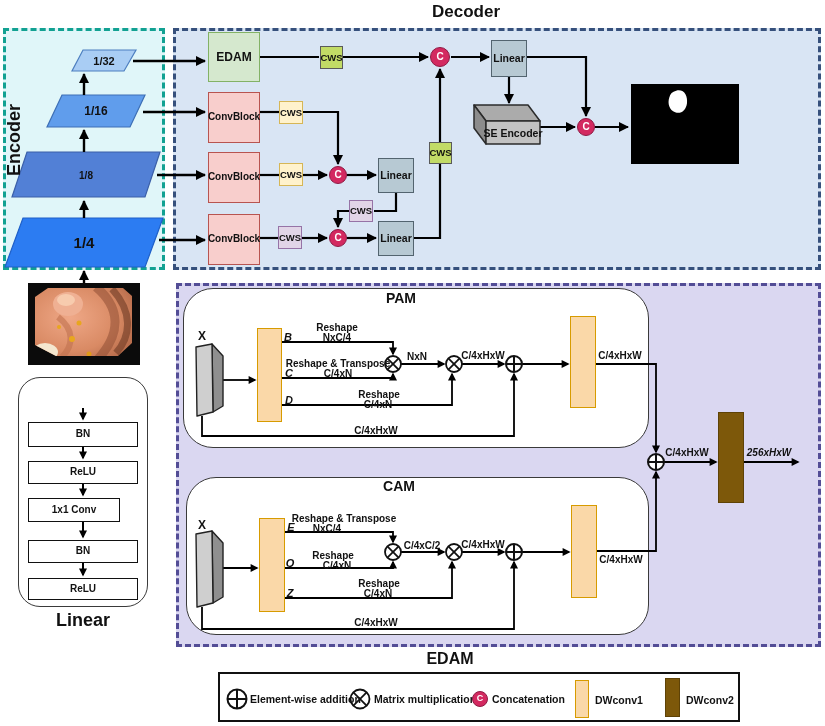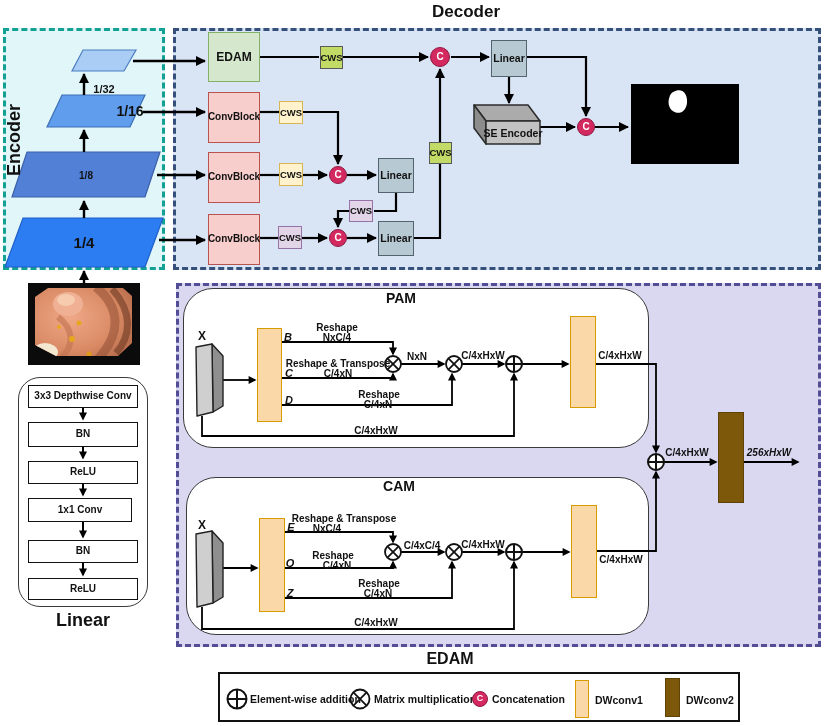--- a/index.html
+++ b/index.html
@@ -179,22 +179,22 @@
     </g>
   </svg>
 
   <div class="lbl title" style="left:466px;top:12px;font-size:17px;">Decoder</div>
   <div class="lbl title" style="left:14px;top:140px;font-size:18px;transform:translate(-50%,-50%) rotate(-90deg);">Encoder</div>
   <div class="lbl title" style="left:401px;top:298px;font-size:14px;">PAM</div>
   <div class="lbl title" style="left:399px;top:486px;font-size:14px;">CAM</div>
   <div class="lbl title" style="left:450px;top:659px;font-size:16px;">EDAM</div>
   <div class="lbl title" style="left:83px;top:620px;font-size:18px;">Linear</div>
 
-  <div class="lbl" style="left:104px;top:61px;font-size:11px;margin-top:28px;">1/32</div>
-  <div class="lbl" style="left:96px;top:111px;font-size:14px;margin-left:34px;">1/16</div>
+  <div class="lbl" style="left:104px;top:61px;font-size:11px;">1/32</div>
+  <div class="lbl" style="left:96px;top:111px;font-size:12px;">1/16</div>
   <div class="lbl" style="left:86px;top:175px;font-size:10px;">1/8</div>
   <div class="lbl" style="left:84px;top:242px;font-size:15px;">1/4</div>
 
   <div class="box edam-blk" style="left:208px;top:32px;width:52px;height:50px;">EDAM</div>
   <div class="box convblock" style="left:208px;top:92px;width:52px;height:51px;">ConvBlock</div>
   <div class="box convblock" style="left:208px;top:152px;width:52px;height:51px;">ConvBlock</div>
   <div class="box convblock" style="left:208px;top:214px;width:52px;height:51px;">ConvBlock</div>
 
   <div class="box cws-g" style="left:320px;top:46px;width:23px;height:23px;">CWS</div>
   <div class="box cws-y" style="left:279px;top:101px;width:24px;height:23px;">CWS</div>
@@ -241,24 +241,23 @@
         <ellipse cx="38" cy="17" rx="9" ry="6" fill="#F7CBAE"></ellipse>
         <ellipse cx="17" cy="69" rx="13" ry="9" fill="#F4E7CF"></ellipse>
         <circle cx="51" cy="40" r="2.5" fill="#E8A61F"></circle>
           <circle cx="44" cy="56" r="3" fill="#E8A61F"></circle>
         <circle cx="61" cy="71" r="2.5" fill="#E09A18"></circle>
           <circle cx="31" cy="44" r="2" fill="#E8A61F"></circle>
       </g>
     </svg>
   </div>
 
-  <div class="box dwlayer graybox" style="left:28px;top:385px;width:110px;height:23px;">3x3 Depthwise Conv</div>
   <div class="box dwlayer" style="left:28px;top:422px;width:110px;height:25px;">BN</div>
   <div class="box dwlayer" style="left:28px;top:461px;width:110px;height:23px;">ReLU</div>
-  <div class="box dwlayer graybox" style="left:28px;top:498px;width:104px;height:24px;">1x1 Conv</div>
+  <div class="box dwlayer graybox" style="left:28px;top:498px;width:92px;height:24px;">1x1 Conv</div>
   <div class="box dwlayer" style="left:28px;top:540px;width:110px;height:23px;">BN</div>
   <div class="box dwlayer" style="left:28px;top:578px;width:110px;height:22px;">ReLU</div>
 
   <div class="lbl" style="left:202px;top:336px;font-size:12px;">X</div>
   <div class="box orange" style="left:257px;top:328px;width:25px;height:94px;"></div>
   <div class="box orange" style="left:570px;top:316px;width:26px;height:92px;"></div>
 
   <div class="lbl it" style="left:288px;top:337px;">B</div>
   <div class="lbl" style="left:337px;top:327px;">Reshape</div>
   <div class="lbl" style="left:337px;top:337px;">NxC/4</div>
@@ -281,21 +280,21 @@
   <div class="lbl it" style="left:291px;top:527px;">E</div>
   <div class="lbl" style="left:344px;top:518px;">Reshape &amp; Transpose</div>
   <div class="lbl" style="left:327px;top:528px;">NxC/4</div>
   <div class="lbl it" style="left:290px;top:563px;">O</div>
   <div class="lbl" style="left:333px;top:555px;">Reshape</div>
   <div class="lbl" style="left:337px;top:565px;">C/4xN</div>
   <div class="lbl it" style="left:290px;top:593px;">Z</div>
   <div class="lbl" style="left:379px;top:583px;">Reshape</div>
   <div class="lbl" style="left:378px;top:593px;">C/4xN</div>
 
-  <div class="lbl" style="left:422px;top:545px;">C/4xC/4</div>
+  <div class="lbl" style="left:422px;top:545px;">C/4xC/2</div>
   <div class="lbl" style="left:483px;top:544px;">C/4xHxW</div>
   <div class="lbl" style="left:376px;top:622px;">C/4xHxW</div>
   <div class="lbl" style="left:621px;top:559px;">C/4xHxW</div>
 
   <div class="lbl" style="left:687px;top:452px;">C/4xHxW</div>
   <div class="box brown" style="left:718px;top:412px;width:26px;height:91px;"></div>
   <div class="lbl" style="left:769px;top:452px;font-style:italic;">256xHxW</div>
 
   <div class="llbl" style="left:250px;top:699px;">Element-wise addition</div>
   <div class="llbl" style="left:374px;top:699px;">Matrix multiplication</div>

